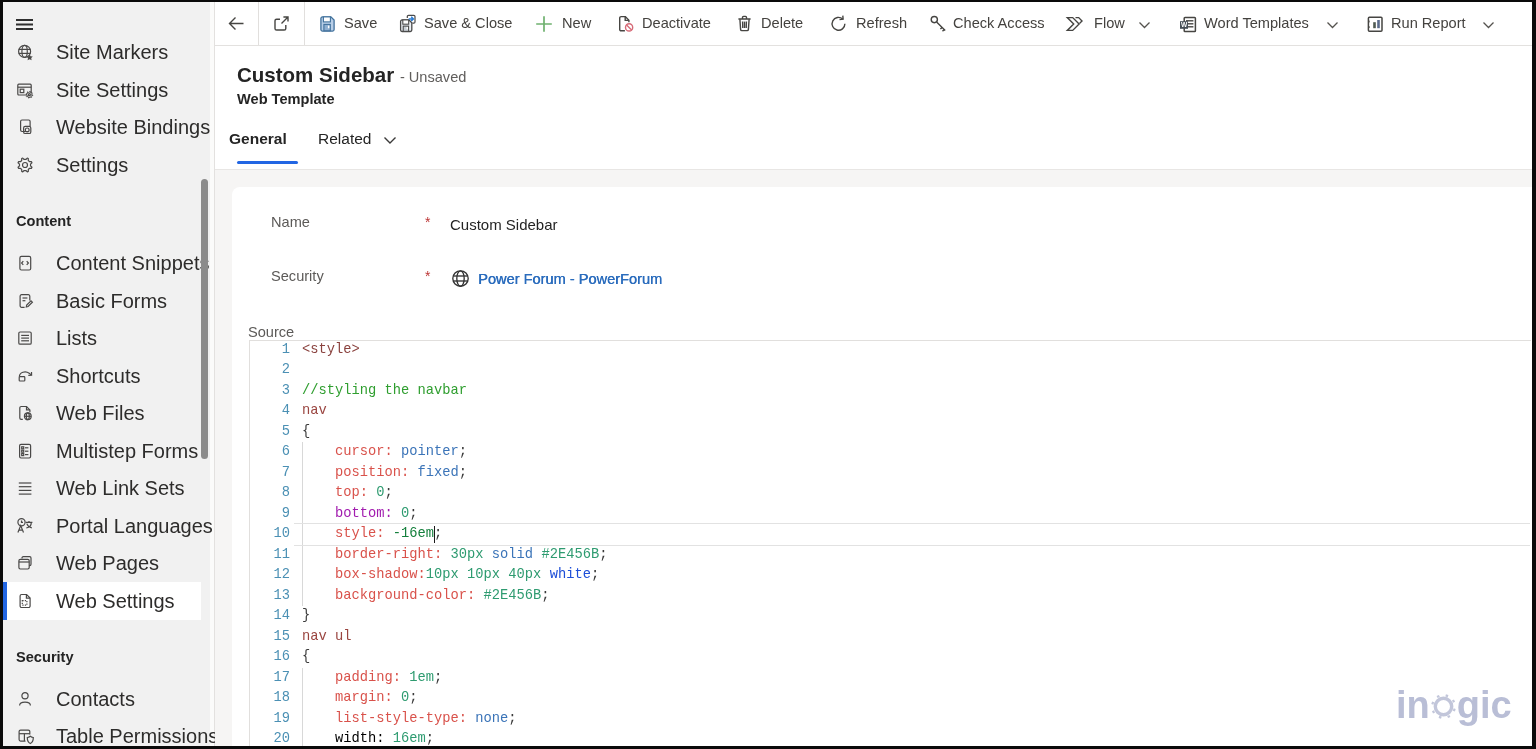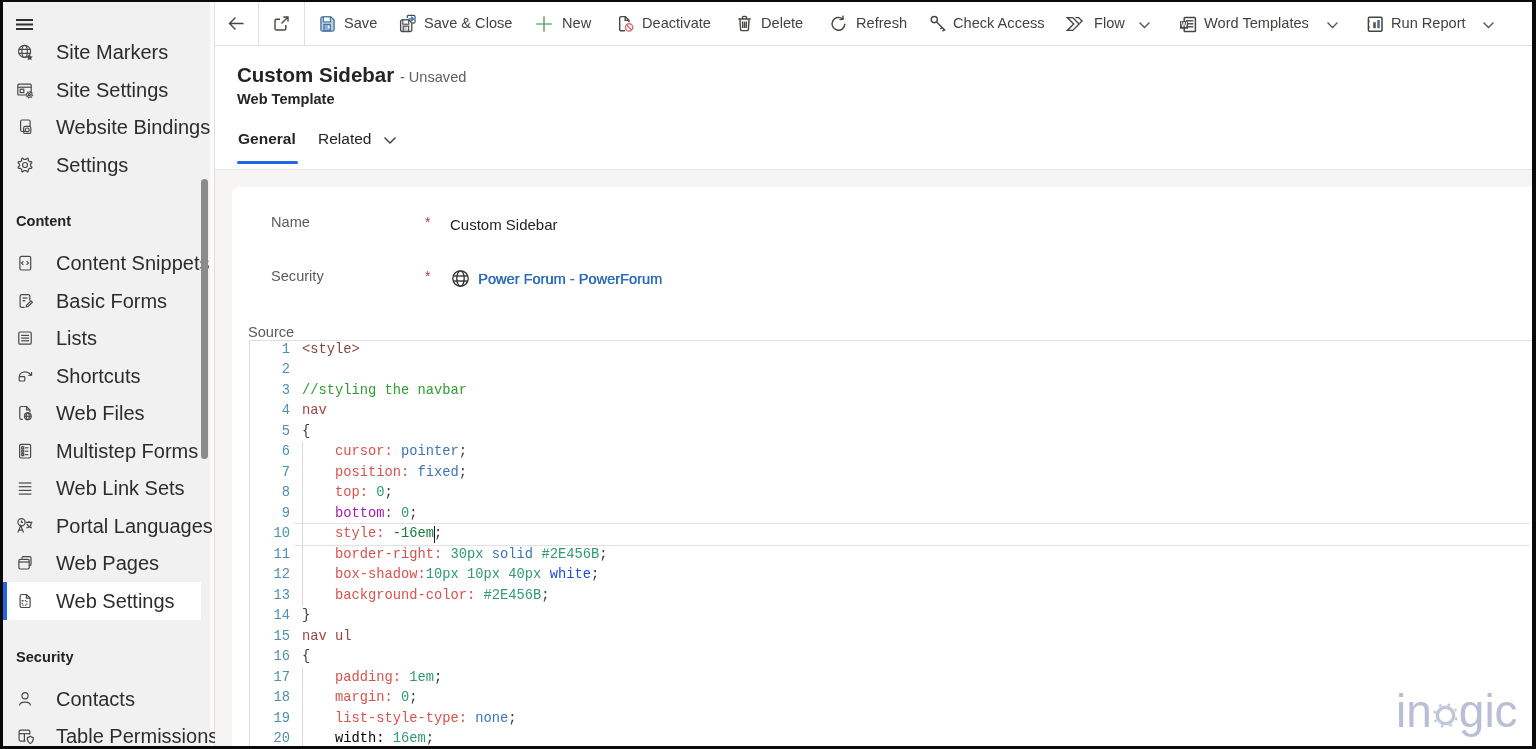--- a/index.html
+++ b/index.html
@@ -14,38 +14,38 @@
 .selbar{position:absolute;left:3px;width:4px;height:38px;background:#2266e3}
 #burger{position:absolute;left:16px;top:19px;width:17px;height:2px;background:#2e2e2e;box-shadow:0 4.5px 0 #2e2e2e,0 9px 0 #2e2e2e}
 #main{position:absolute;left:215px;top:2px;width:1317px;height:744px;background:#fff}
 #toolbar{position:absolute;left:215px;top:2px;width:1317px;height:44px;background:#fff;border-bottom:1px solid #e3e1df}
 .tsep{position:absolute;top:2px;width:1px;height:43px;background:#e1dfdd}
 .tbi{position:absolute}
 .tbt{position:absolute;top:14.5px;font-size:14.6px;color:#44423f;white-space:nowrap}
 #title{position:absolute;left:237px;top:63px;font-size:20.5px;font-weight:bold;color:#242424;white-space:nowrap}
 #unsaved{font-size:14.6px;font-weight:normal;color:#605e5c}
 #subtitle{position:absolute;left:237px;top:91px;font-size:14.6px;font-weight:bold;color:#242424}
-#tab1{position:absolute;left:238px;top:129.5px;font-size:15.5px;font-weight:bold;color:#242424}
+#tab1{position:absolute;left:229px;top:129.5px;font-size:15.5px;font-weight:bold;color:#242424}
 #tab2{position:absolute;left:318px;top:129.5px;font-size:15.5px;color:#242424}
 #tabline{position:absolute;left:237px;top:161px;width:61px;height:2.6px;background:#2266e3;border-radius:2px}
 #hdrline{position:absolute;left:215px;top:169px;width:1317px;height:1px;background:#e8e6e4}
 #formbg{position:absolute;left:215px;top:170px;width:1317px;height:576px;background:#f6f5f4}
 #card{position:absolute;left:232px;top:187px;width:1300px;height:559px;background:#fff;border-radius:8px 0 0 0}
 .flabel{position:absolute;font-size:14.6px;color:#5c5a58;white-space:nowrap}
 .req{position:absolute;font-size:14px;color:#bc3535}
 .fval{position:absolute;font-size:15px;color:#242424;white-space:nowrap}
 #weblink{position:absolute;left:478px;top:271px;font-size:14.6px;color:#2a6cbd;text-shadow:0.4px 0 0 #2a6cbd;white-space:nowrap}
 #editor{position:absolute;left:249px;top:340px;width:1282px;height:407px;background:#fff;border:1px solid #e1dfdd;border-bottom:none;border-right:none}
 #lnums{position:absolute;left:249px;top:339.8px;width:41px;text-align:right;font-family:"Liberation Mono",monospace;font-size:13.75px;line-height:20.479px;color:#4b90b4;white-space:pre}
 #code{position:absolute;left:302px;top:339.8px;font-family:"Liberation Mono",monospace;font-size:13.75px;line-height:20.479px;color:#3a3a3a;white-space:pre}
 #code i{font-style:normal}
 .iguide{position:absolute;left:302px;width:1px;background:#d8d8d8}
 #hline{position:absolute;left:294px;top:522.7px;width:1236px;height:23.3px;border-top:1.4px solid #e2e2e2;border-bottom:1.4px solid #e2e2e2}
 #cursor{position:absolute;left:433.5px;top:525.7px;width:1.8px;height:17.5px;background:#1a1a1a}
-#wmark{position:absolute;left:1396px;top:684px;font-size:46px;font-weight:normal;color:#b9bed6;letter-spacing:0px;white-space:nowrap}
+#wmark{position:absolute;left:1396px;top:684px;font-size:38px;font-weight:bold;color:#b9bed6;letter-spacing:0px;white-space:nowrap}
 #frame{position:absolute;left:0;top:0;width:1536px;height:749px;border:solid #0a0a0a;border-width:2px 4px 3px 3px;pointer-events:none;z-index:50}
 </style></head>
 <body>
 <div id="sidebar"></div>
 <div id="sstrip"></div>
 <div id="vline"></div>
 <div id="burger"></div>
 <svg class="sico" style="top:43px" width="18" height="18" viewBox="0 0 18 18">
     <circle cx="8.6" cy="8.4" r="6" stroke="#4a4948" fill="none" stroke-width="1.2"></circle>
     <ellipse cx="8.6" cy="8.4" rx="2.7" ry="6" stroke="#4a4948" fill="none" stroke-width="1.2"></ellipse>

